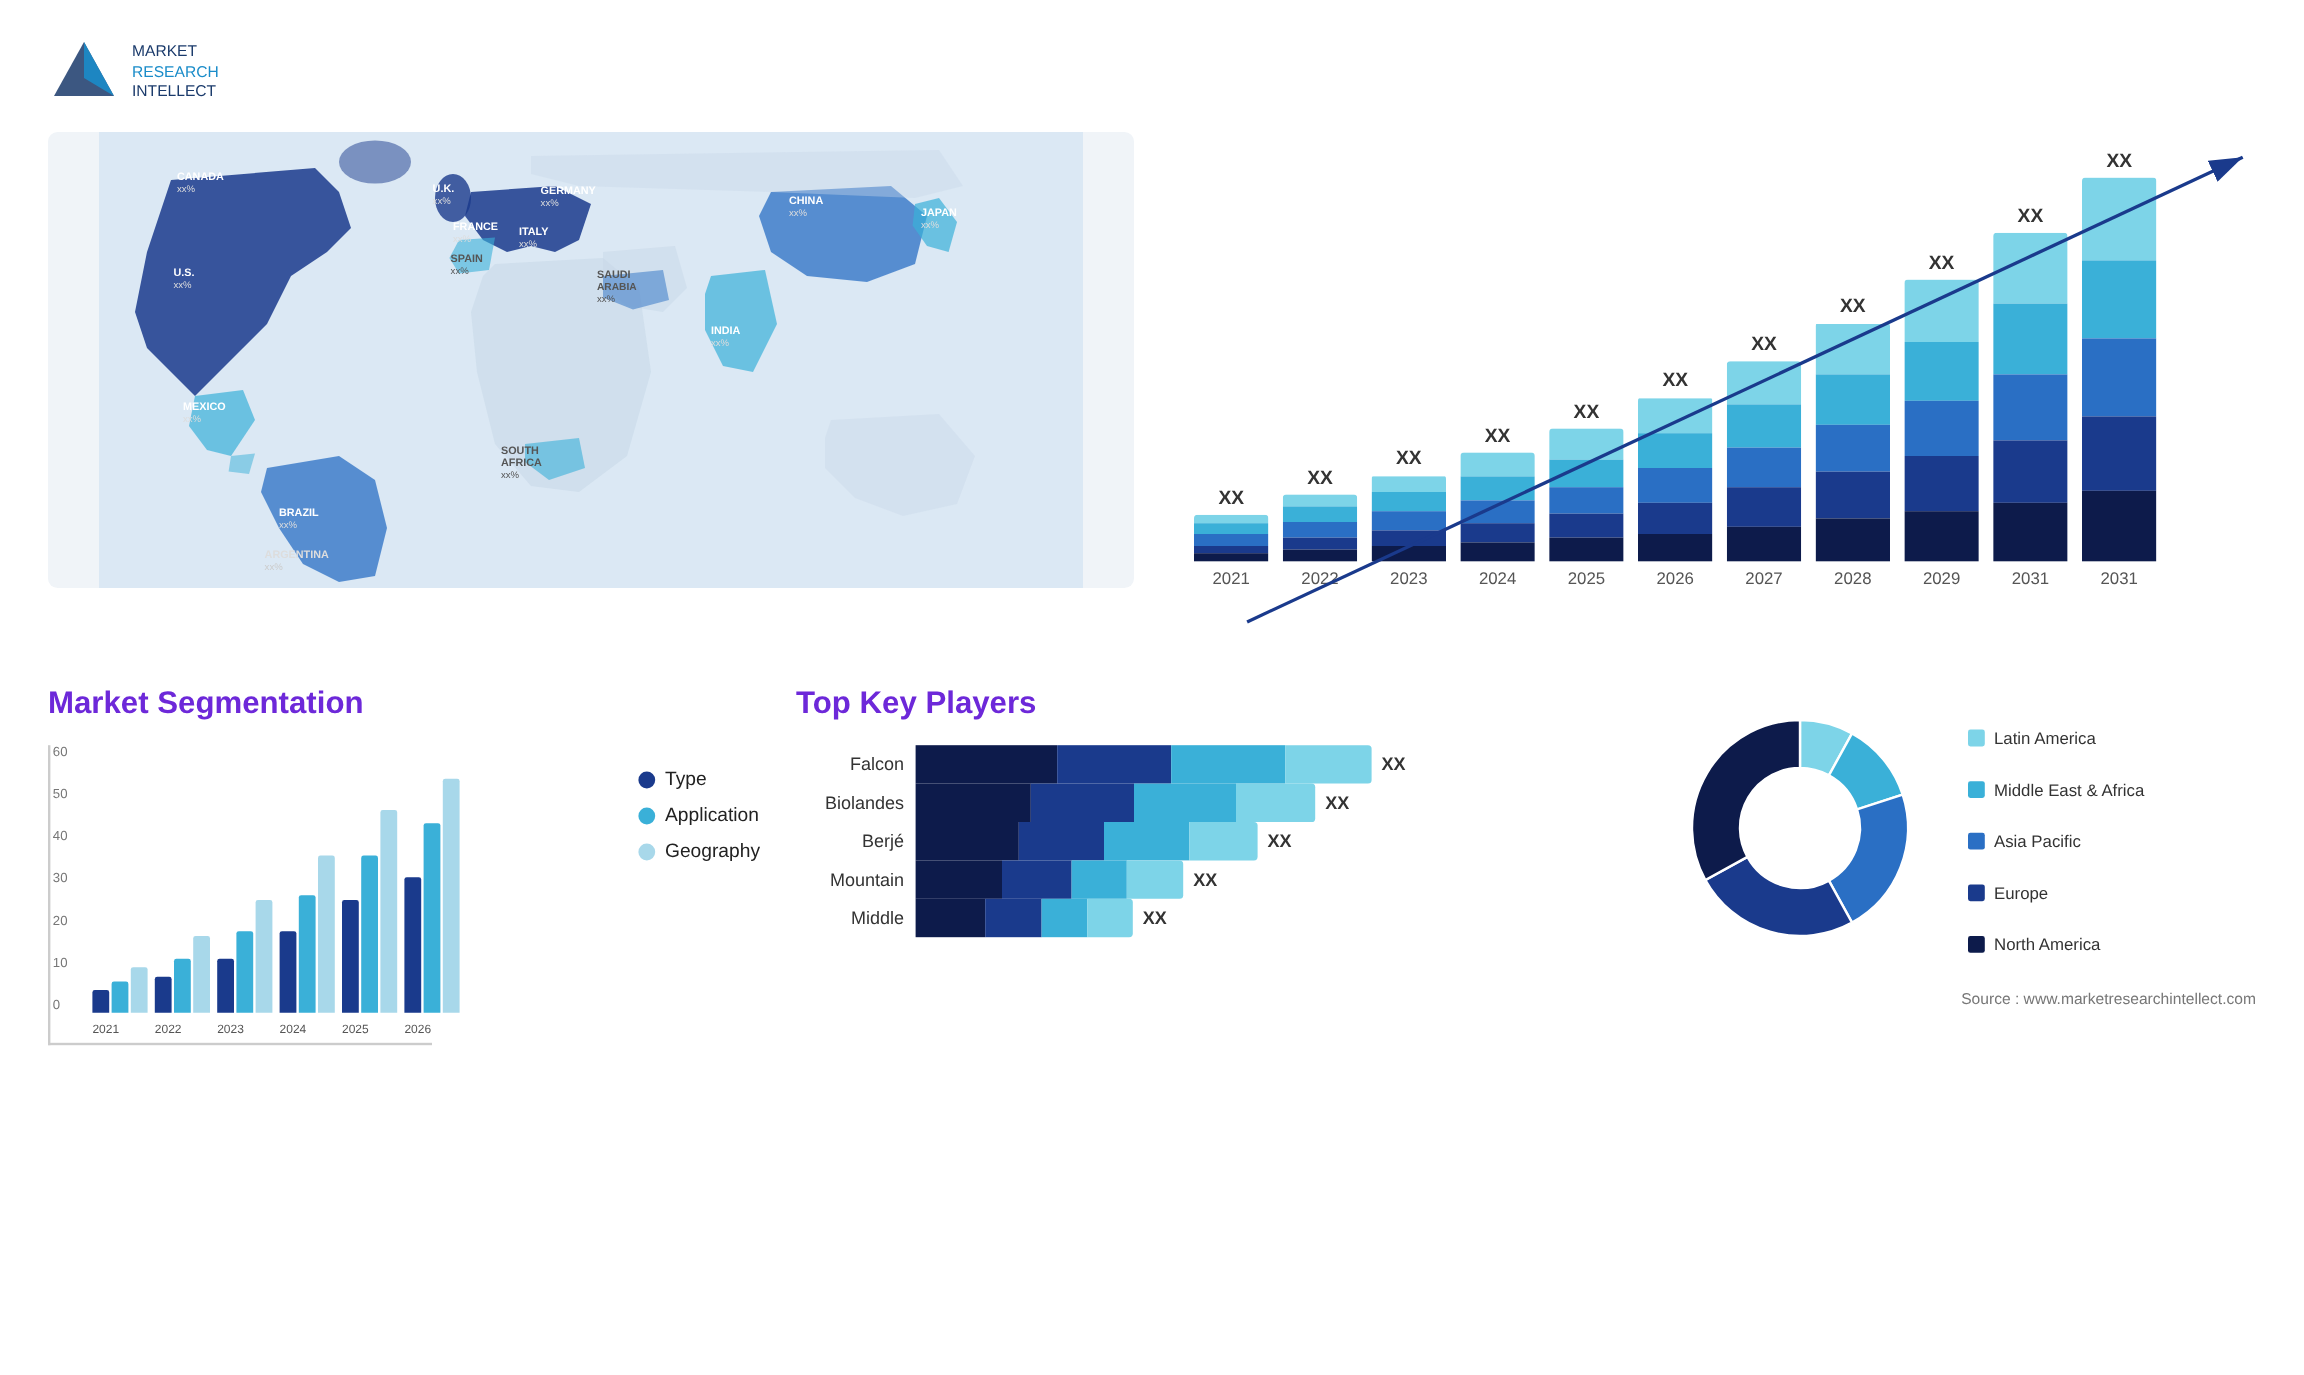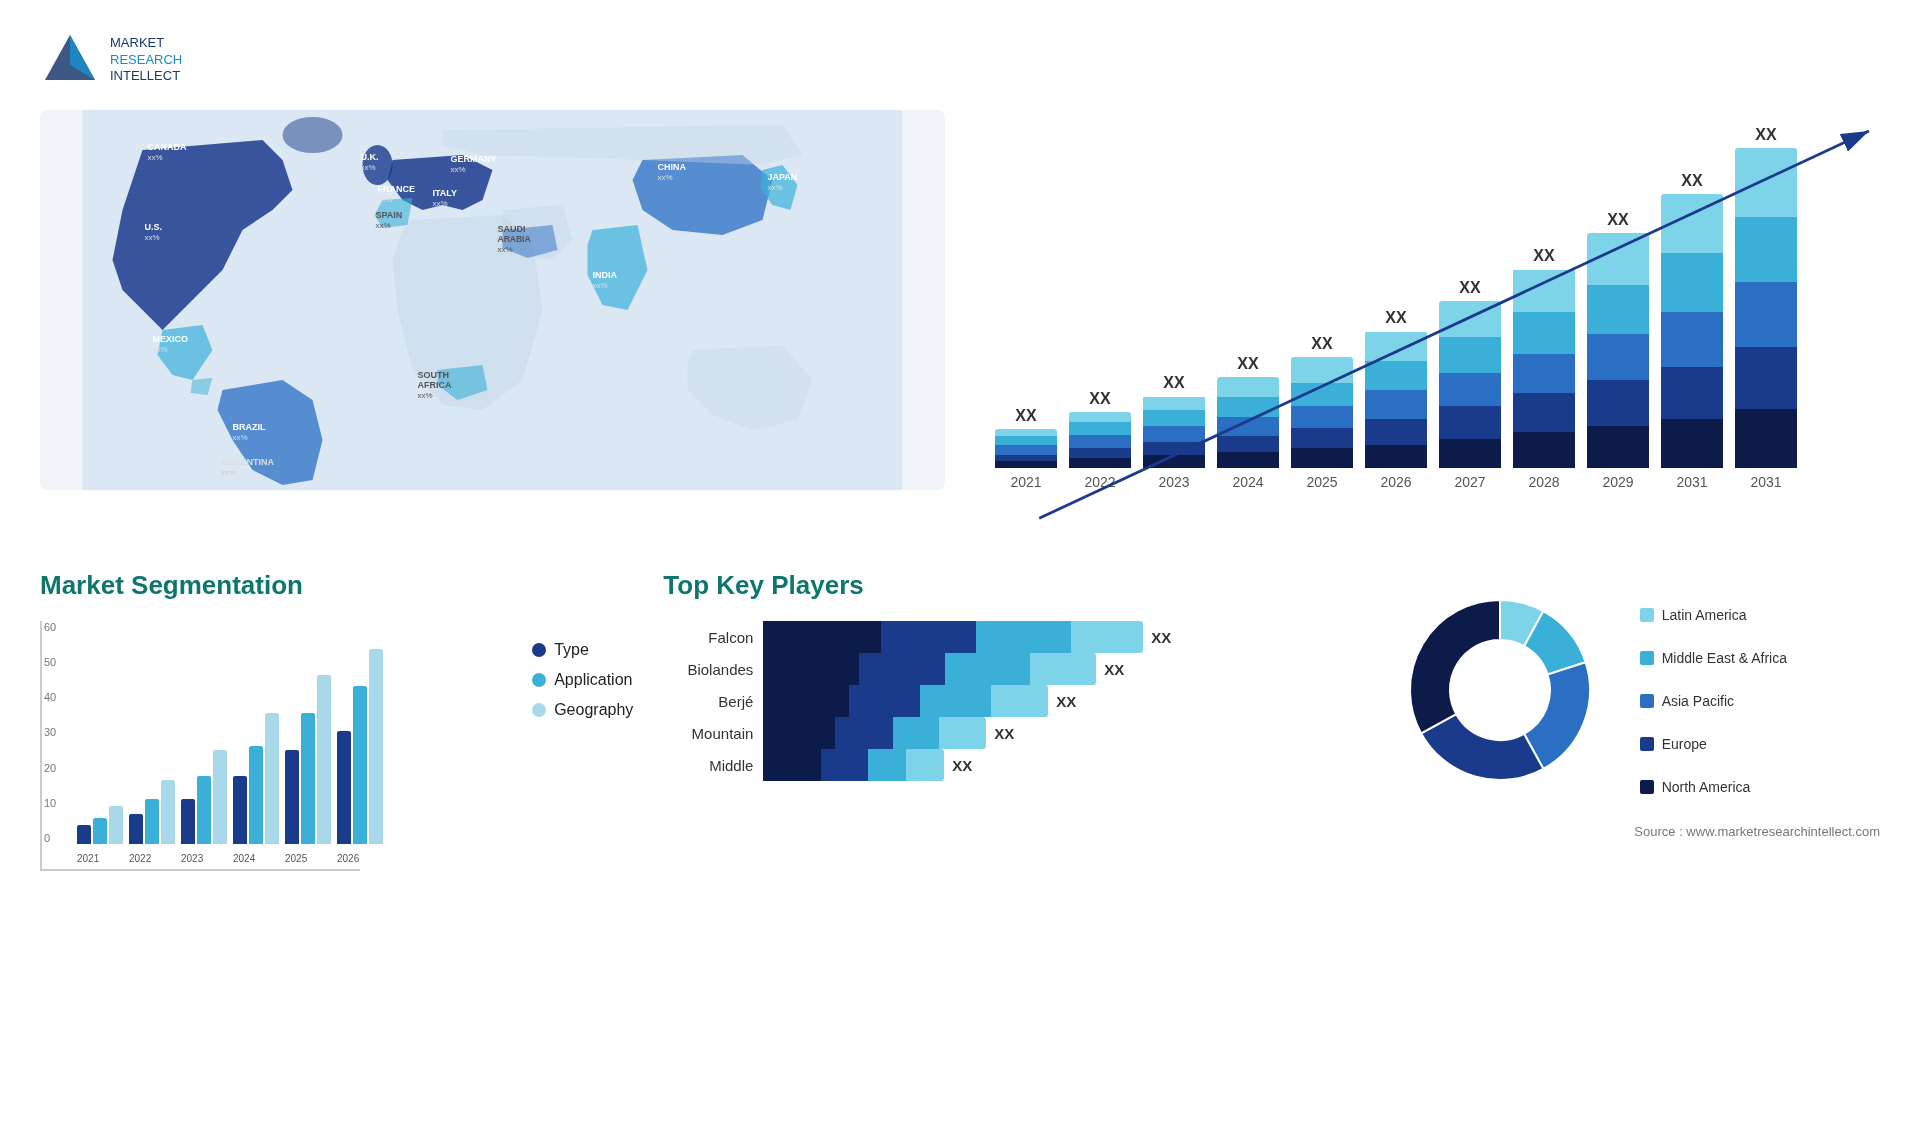--- a/index.html
+++ b/index.html
@@ -71,21 +71,21 @@
       display: grid;
       grid-template-columns: 1fr 1fr 1fr;
       gap: 30px;
       margin-top: 10px;
     }
 
     
     .section-title {
       font-size: 26px;
       font-weight: 700;
-      color: #0f766e;
+      color: #6d28d9;
       margin-bottom: 20px;
     }
 
     
     .world-map-wrapper {
       position: relative;
       width: 100%;
       height: 380px;
       background: #f0f4f8;
       border-radius: 8px;

